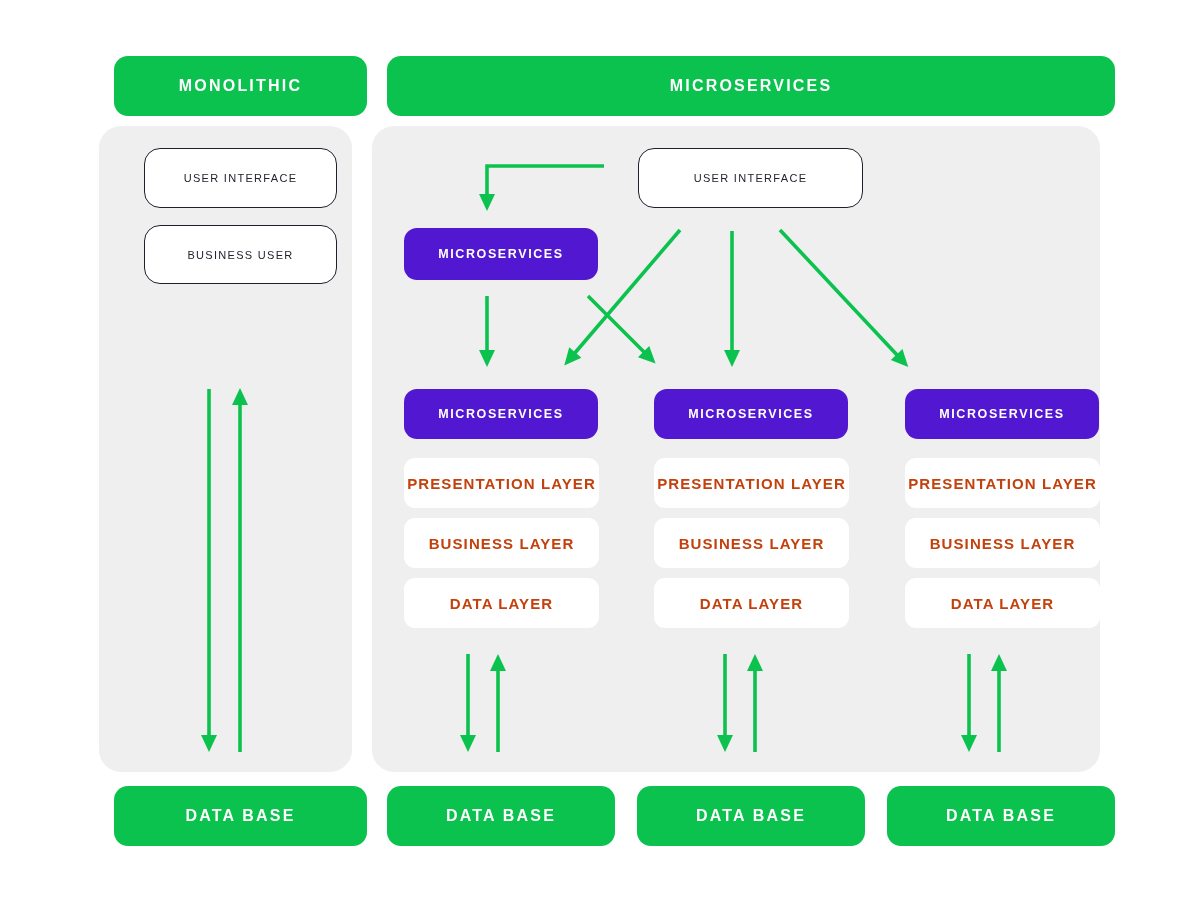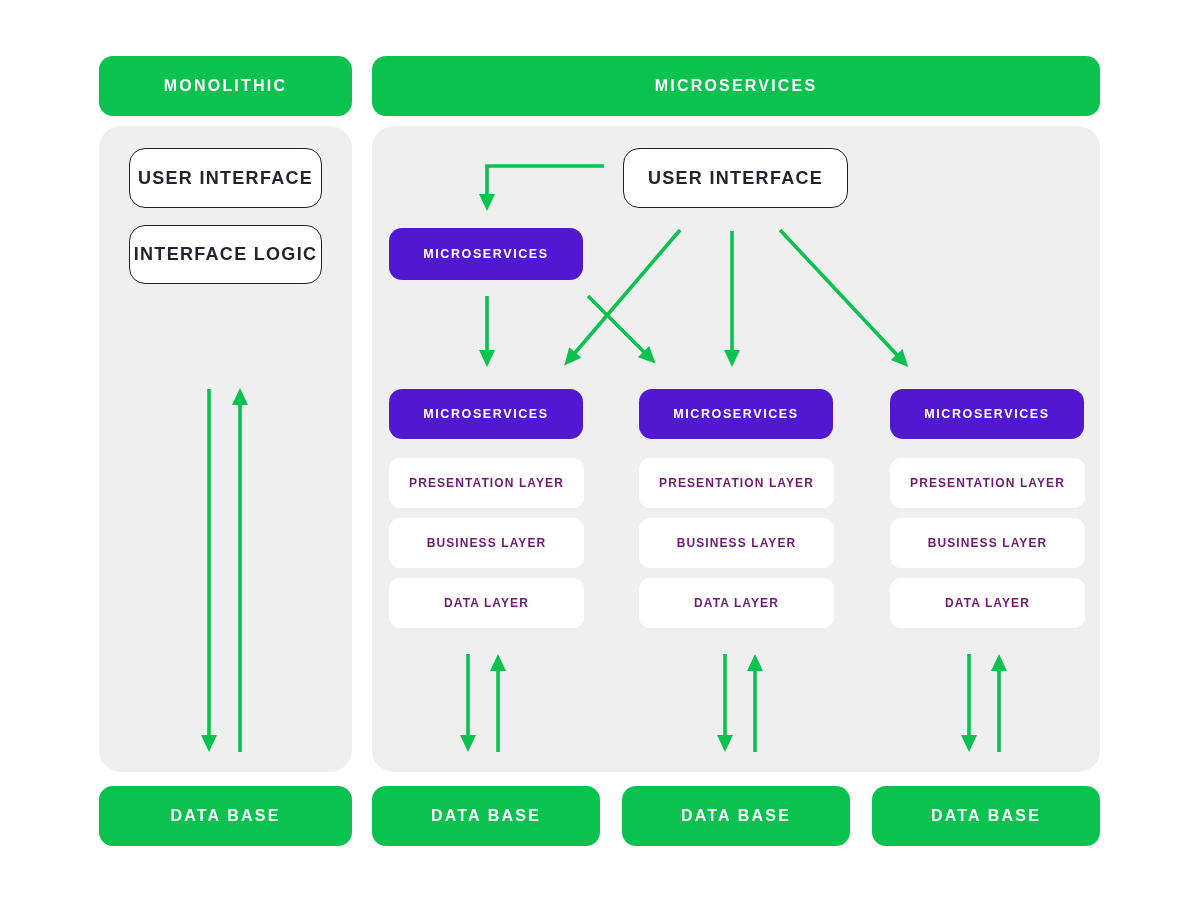--- a/index.html
+++ b/index.html
@@ -2,39 +2,39 @@
 <html><head>
 <meta charset="utf-8">
 <style>
   html,body{margin:0;padding:0;background:#ffffff;}
   body{
     font-family:"Liberation Sans", sans-serif;
     width:1200px;height:904px;position:relative;overflow:hidden;
   }
   .canvas{position:absolute;inset:0;width:1200px;height:904px;}
   .abs{position:absolute;box-sizing:border-box;}
-  .center{display:flex;align-items:center;justify-content:center;text-align:center;}
+  .center{display:flex;align-items:center;justify-content:center;text-align:center;margin-left:15px;}
 
   .green-btn{
     background:#0cc24e;color:#ffffff;border-radius:14px;
     font-weight:bold;font-size:16px;letter-spacing:2.2px;
   }
   .db-btn{font-size:16px;}
   .panel{background:#efefef;border-radius:22px;}
   .node{
     background:#ffffff;border:1.6px solid #20202c;border-radius:16px;
-    color:#23232f;font-weight:bold;font-size:18px;letter-spacing:1.3px;
+    color:#23232f;font-weight:normal;font-size:11px;letter-spacing:1.3px;
   }
   .purple{
     background:#5217d0;color:#ffffff;border-radius:13px;
     font-weight:bold;font-size:12.5px;letter-spacing:1.6px;
   }
   .layer{
-    background:#ffffff;border-radius:11px;color:#701a75;
-    font-weight:bold;font-size:12px;letter-spacing:1.1px;
+    background:#ffffff;border-radius:11px;color:#c2410c;
+    font-weight:bold;font-size:15px;letter-spacing:1.1px;
   }
   svg.arrows{position:absolute;left:0;top:0;pointer-events:none;}
 </style>
 </head>
 <body>
 
 <div class="canvas">
 
   <div class="abs green-btn center" style="left:99px;top:56px;width:253px;height:60px;">
     <span>MONOLITHIC</span>
@@ -43,21 +43,21 @@
     <span>MICROSERVICES</span>
   </div>
 
   <div class="abs panel" style="left:99px;top:126px;width:253px;height:646px;"></div>
   <div class="abs panel" style="left:372px;top:126px;width:728px;height:646px;"></div>
 
   <div class="abs node center" style="left:129px;top:148px;width:193px;height:60px;">
     <span>USER INTERFACE</span>
   </div>
   <div class="abs node center" style="left:129px;top:225px;width:193px;height:59px;">
-    <span>INTERFACE LOGIC</span>
+    <span>BUSINESS USER</span>
   </div>
 
   <div class="abs node center" style="left:623px;top:148px;width:225px;height:60px;">
     <span>USER INTERFACE</span>
   </div>
 
   <div class="abs purple center" style="left:389px;top:228px;width:194px;height:52px;">
     <span>MICROSERVICES</span>
   </div>
 

